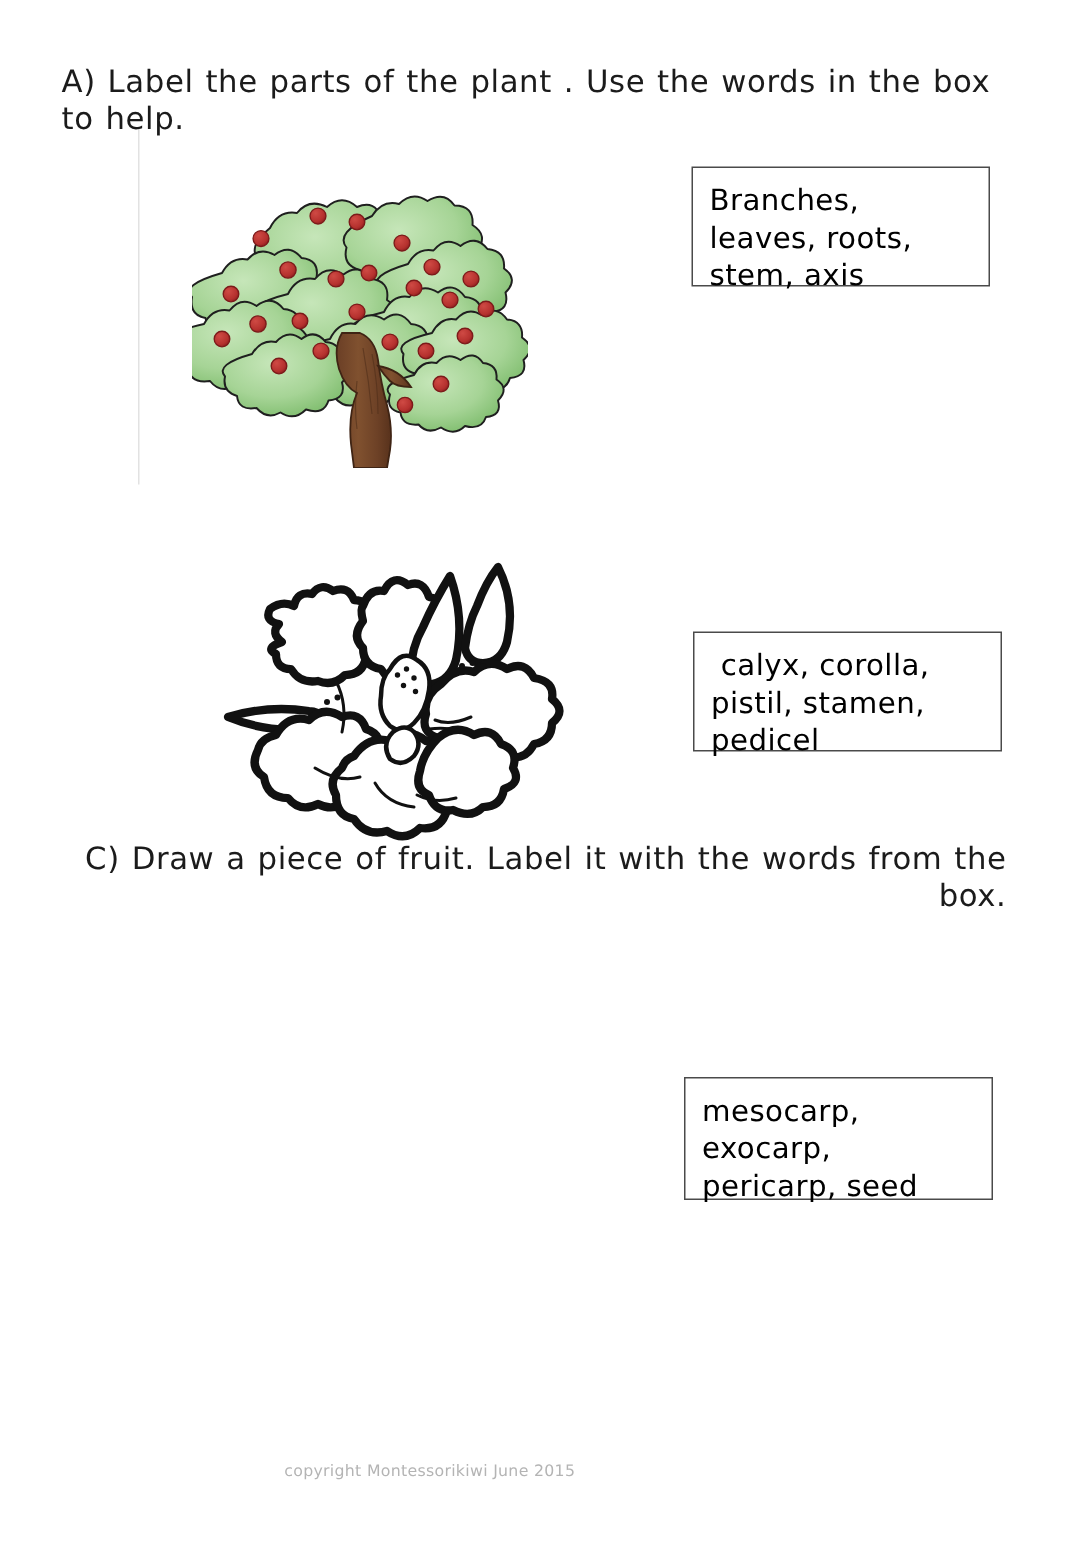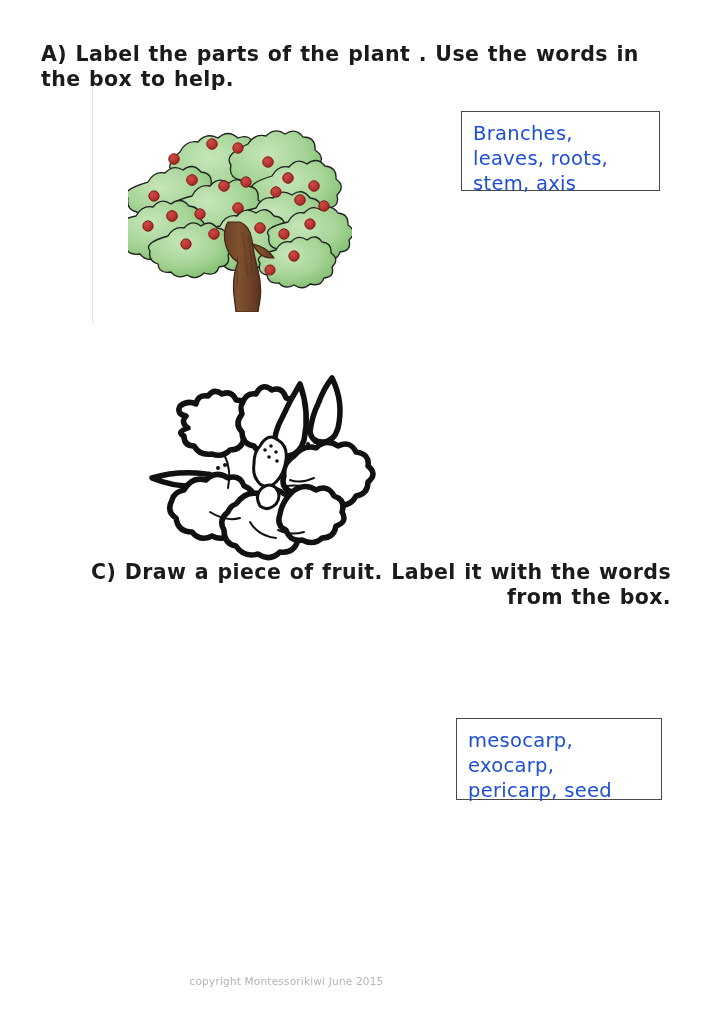--- a/index.html
+++ b/index.html
@@ -22,38 +22,37 @@
   
   .prompt {
     position: absolute;
     font-family: "DejaVu Sans", sans-serif;
     font-size: 20.5px;
     line-height: 25px;
     letter-spacing: 0.4px;
     color: #1b1b1b;
     width: 630px;
     word-spacing: 1px;
-    font-weight: bold;
   }
   .prompt-a { left: 41px; top: 42px; }
   .prompt-b { left: 41px; top: 322px; }
   .prompt-c { left: 41px; top: 560px; text-align: right; }
 
   
   .word-box {
     position: absolute;
     border: 1.4px solid #4a4a4a;
     background: #ffffff;
     box-sizing: border-box;
     padding: 9px 11px 10px 11px;
     font-family: "DejaVu Sans", sans-serif;
     font-size: 19.5px;
     line-height: 25px;
     letter-spacing: 0.3px;
-    color: #1d4ed8;
+    color: #000000;
     white-space: pre-wrap;
   }
   .word-box-1 { left: 461px; top: 111px; width: 199px; height: 80px; }
   .word-box-2 { left: 462px; top: 421px; width: 206px; height: 80px; }
   .word-box-3 { left: 456px; top: 718px; width: 206px; height: 82px; }
 
   
   .guide-line {
     position: absolute;
     left: 92px;
@@ -246,20 +245,23 @@
         <path d="M106 92 q8 16 4 34"></path>
         <path d="M132 160 q8 14 26 16"></path>
         <path d="M92 150 q16 10 30 6"></path>
         <path d="M196 116 q-14 6-24 2"></path>
         <path d="M168 124 q16-2 28 4"></path>
         <path d="M160 168 q12 6 26 2"></path>
       </g>
     </svg>
   </div>
 
+  <div class="word-box word-box-2"> calyx, corolla,
+pistil, stamen,
+pedicel</div>
 
   <div class="prompt prompt-c">C) Draw a piece of fruit. Label it with the words from the box.</div>
 
   <div style="position:absolute; left:41px; top:645px; width:400px; height:160px;"></div>
 
   <div class="word-box word-box-3">mesocarp,
 exocarp,
 pericarp, seed</div>
 
   <div class="footer">copyright Montessorikiwi June 2015</div>

